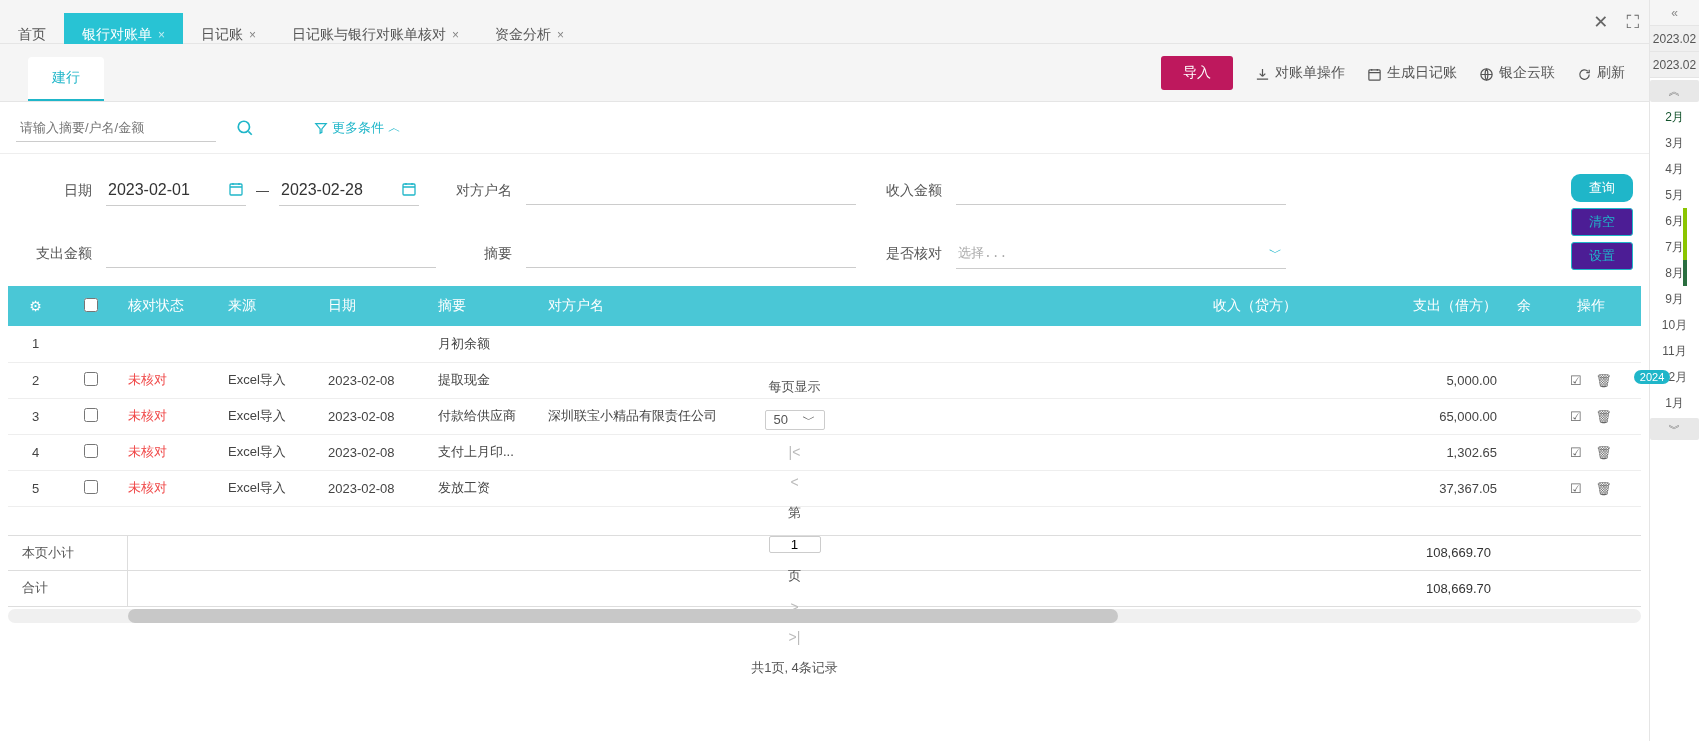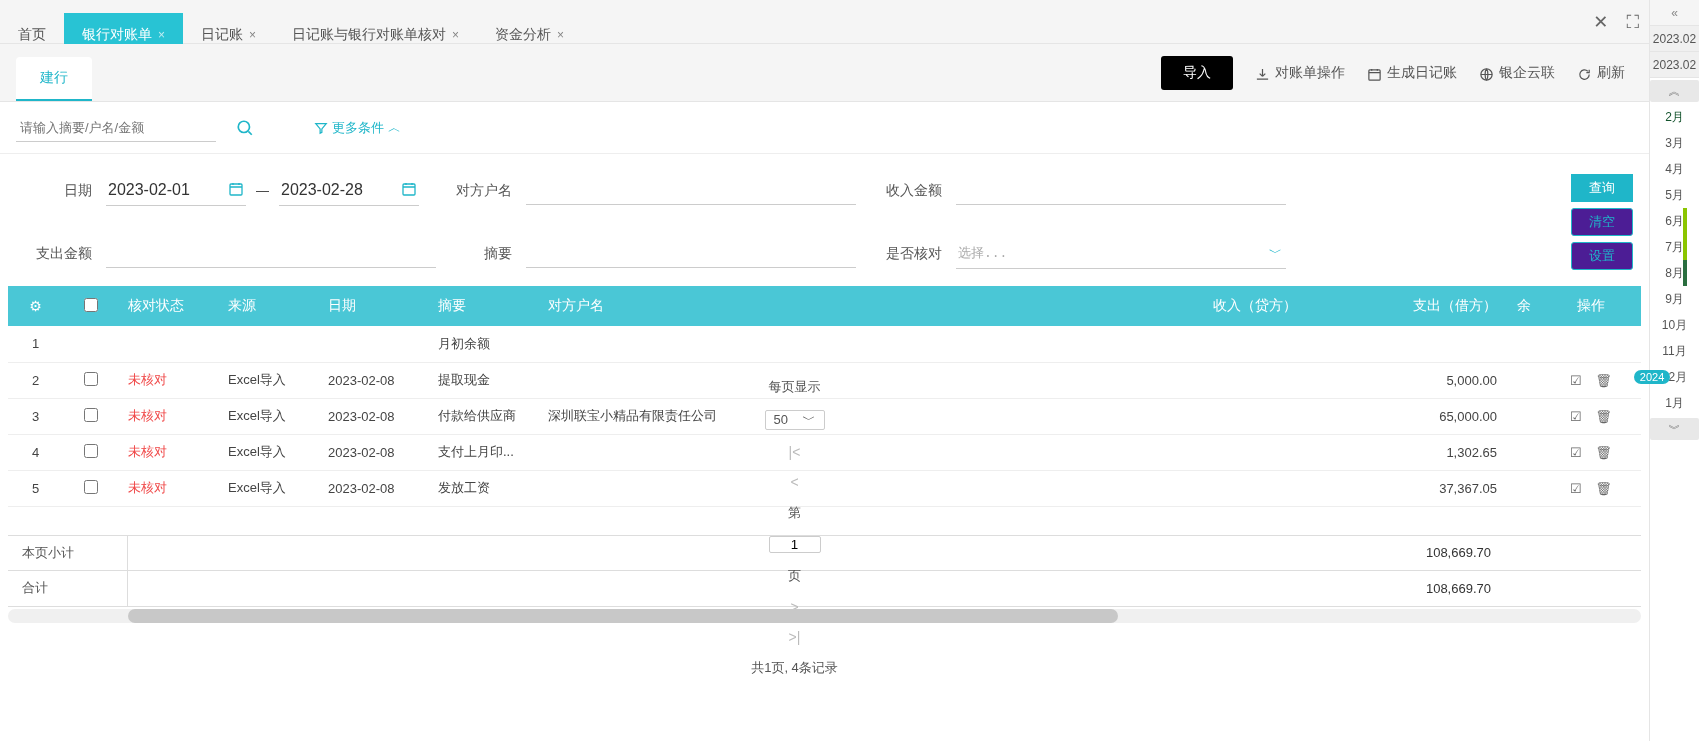--- a/index.html
+++ b/index.html
@@ -10,46 +10,46 @@
 
 .top-tabs { display: flex; align-items: center; height: 44px; background: #f5f5f5; border-bottom: 1px solid #e5e5e5; position: relative; }
 .top-tab { padding: 3px 18px; height: 44px; display: flex; align-items: center; gap: 6px; cursor: pointer; color: #555; font-size: 14px; margin-top: 27px; }
 .top-tab.active { background: #28c3d4; color: #fff; }
 .tab-close { font-size: 12px; opacity: 0.7; }
 .top-right-icons { position: absolute; right: 10px; top: 0; height: 44px; display: flex; align-items: center; gap: 18px; }
 .tri-icon { font-size: 18px; color: #666; cursor: pointer; }
 
 
 .sub-area { background: #f5f5f5; height: 58px; display: flex; align-items: center; position: relative; border-bottom: 1px solid #e5e5e5; }
-.sub-tab-container { display: flex; align-items: flex-end; height: 100%; padding-left: 16px; }
+.sub-tab-container { display: flex; align-items: flex-end; height: 100%; padding-left: 16px; margin-left: 12px; }
 .sub-tab { height: 44px; padding: 0 24px; display: flex; align-items: center; font-size: 14px; cursor: pointer; color: #666; }
 .sub-tab.active { background: #fff; color: #1fb6c9; border-bottom: 2px solid #1fb6c9; border-top-left-radius: 4px; border-top-right-radius: 4px; }
 .toolbar { position: absolute; right: 24px; top: 0; height: 100%; display: flex; align-items: center; gap: 22px; }
-.btn-primary { background: #000000; color: #fff; border: none; height: 34px; padding: 0 22px; border-radius: 3px; font-size: 14px; cursor: pointer; }
+.btn-primary { background: #be185d; color: #fff; border: none; height: 34px; padding: 0 22px; border-radius: 3px; font-size: 14px; cursor: pointer; }
 .toolbar-link { color: #555; display: flex; align-items: flex-end; gap: 5px; cursor: pointer; font-size: 14px; }
 .toolbar-link svg { width: 15px; height: 15px; }
 
 
 .search-row { height: 52px; display: flex; align-items: center; padding: 0 16px; gap: 20px; border-bottom: 1px solid #eee; }
 .search-input { border: none; border-bottom: 1px solid #ccc; padding: 6px 4px; width: 200px; font-size: 13px; outline: none; }
 .search-icon-btn { color: #1fb6c9; cursor: pointer; }
 .more-filter { color: #1fb6c9; cursor: pointer; display: flex; align-items: center; gap: 4px; margin-left: 40px; }
 
 
 .filter-form { padding: 20px 16px 16px; display: flex; gap: 24px; }
 .filter-grid { display: grid; grid-template-columns: 90px 330px 90px 330px 100px 330px; row-gap: 30px; align-items: center; flex: 1; }
 .f-label { text-align: right; color: #555; padding-right: 14px; font-size: 14px; }
 .f-input { border: none; border-bottom: 1px solid #ccc; padding: 6px 2px; font-size: 13px; outline: none; width: 100%; }
 .date-pair { display: flex; align-items: center; gap: 10px; }
 .date-field { position: relative; border-bottom: 1px solid #ccc; padding: 6px 28px 6px 2px; width: 140px; font-size: 16px; }
 .date-icon { position: absolute; right: 2px; top: 4px; color: #1fb6c9; }
 .select-field { position: relative; border-bottom: 1px solid #ccc; padding: 6px 2px; width: 100%; color: #aaa; font-family: Liberation Mono, monospace; }
 .select-arrow { position: absolute; right: 4px; top: 6px; color: #1fb6c9; }
 .filter-actions { display: flex; flex-direction: column; gap: 6px; }
-.btn-teal { background: #1fb6c9; color: #fff; border: none; height: 28px; width: 62px; border-radius: 0; cursor: pointer; font-size: 13px; }
+.btn-teal { background: #1fb6c9; color: #fff; border: none; height: 28px; width: 62px; border-radius: 9px; cursor: pointer; font-size: 13px; }
 .btn-outline { background: #4c1d95; color: #1fb6c9; border: 1px solid #1fb6c9; height: 28px; width: 62px; border-radius: 3px; cursor: pointer; font-size: 13px; }
 
 
 .table-wrap { margin: 0 8px; }
 table.data { width: 100%; border-collapse: collapse; }
 table.data th { background: #4ac7d6; color: #fff; height: 40px; text-align: left; padding: 0 10px; font-weight: normal; font-size: 14px; }
 table.data th.center, table.data td.center { text-align: center; }
 table.data th.right, table.data td.right { text-align: right; }
 table.data td { height: 36px; padding: 0 10px; border-bottom: 1px solid #eee; font-size: 13px; color: #444; }
 .gear-icon { color: #fff; }

